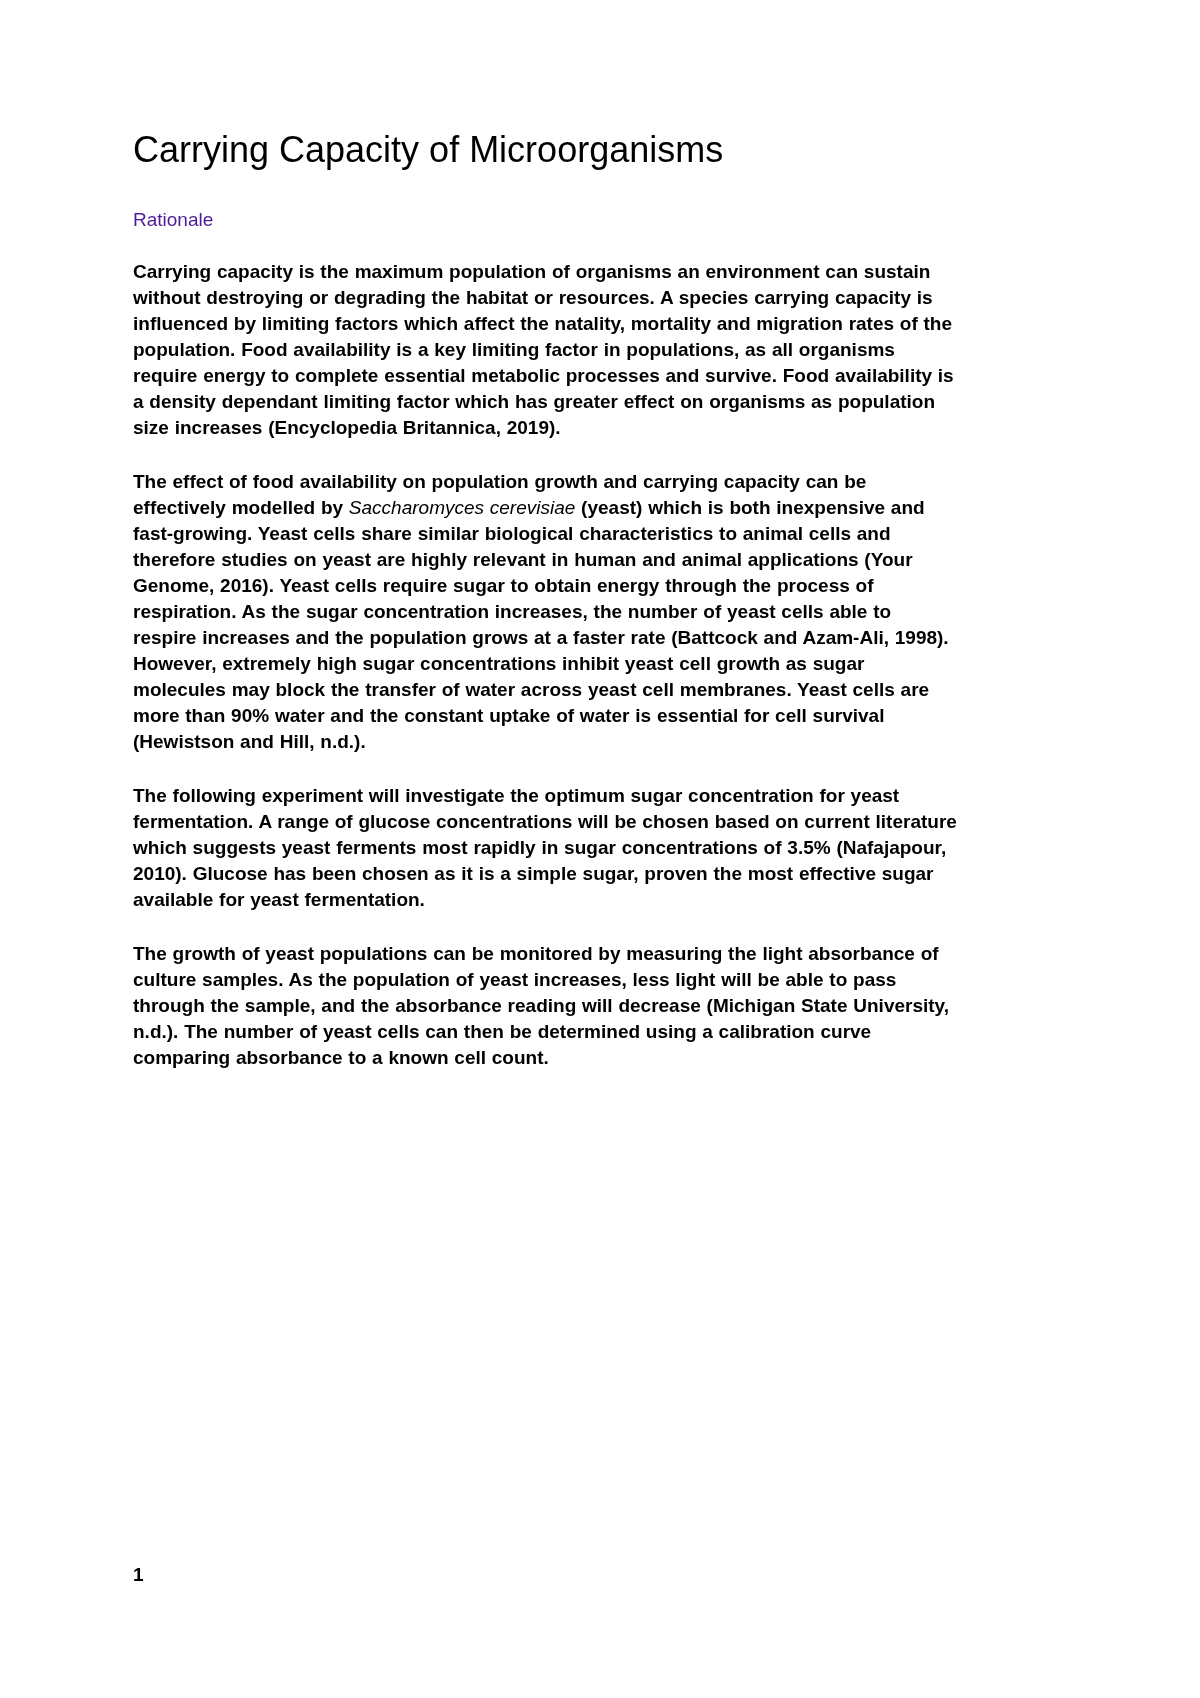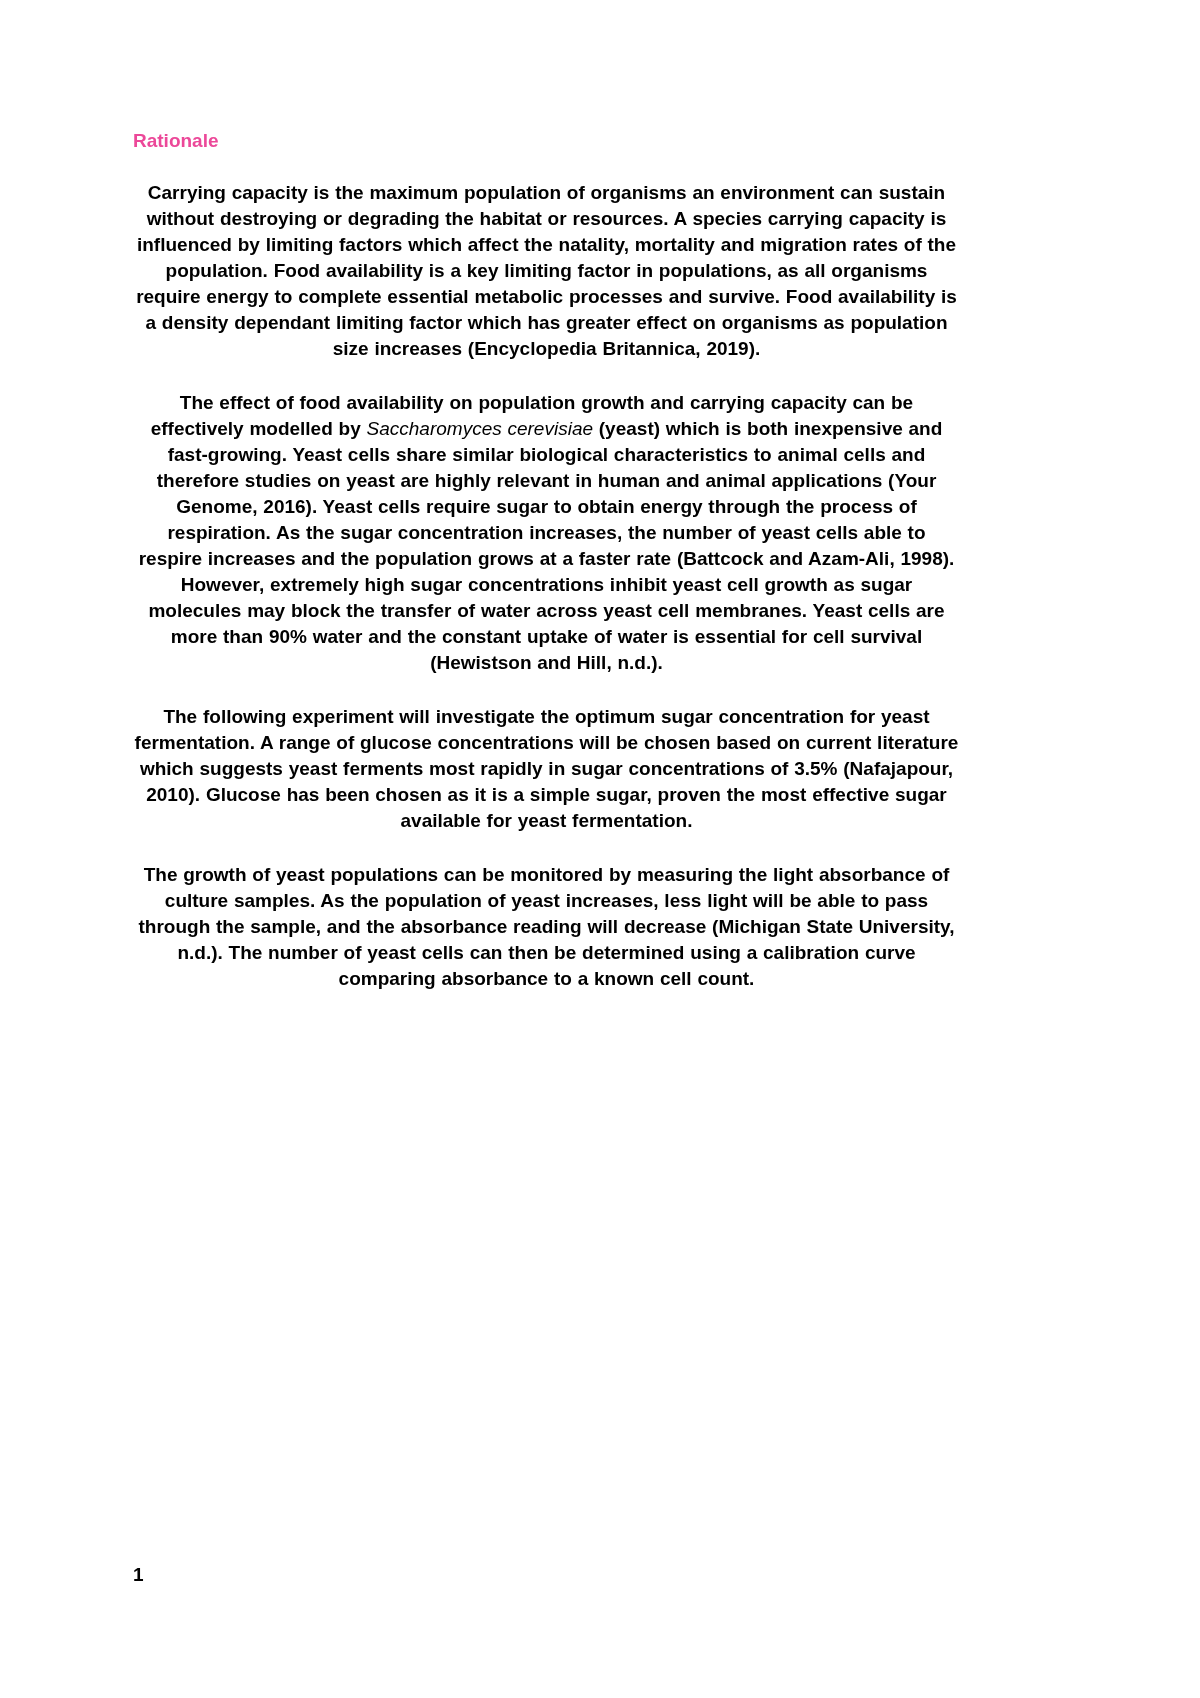--- a/index.html
+++ b/index.html
@@ -23,54 +23,54 @@
   h1.doc-title {
     font-size: 36px;
     font-weight: 400;
     letter-spacing: 0px;
     color: #000000;
     margin: 0 0 36px 0;
     line-height: 1.2;
   }
   h2.section-heading {
     font-size: 19px;
-    font-weight: 700;
-    color: #ec4899;
+    font-weight: 400;
+    color: #4c1d95;
     margin: 0 0 26px 0;
     line-height: 26px;
   }
   .doc-body p {
     font-size: 19px;
     font-weight: 700;
     line-height: 26px;
     color: #000000;
     margin: 0 0 28px 0;
     max-width: 945px;
     word-spacing: 0.5px;
-    text-align: center;
   }
   .doc-body p em {
     font-style: italic;
     font-weight: 400;
   }
   .page-number {
     position: absolute;
     left: 133px;
     top: 1562px;
     font-size: 19px;
     font-weight: 700;
     color: #000000;
     line-height: 26px;
   }
 </style>
 </head>
 <body>
 
 <div class="page">
   <div class="content">
+    <h1 class="doc-title">Carrying Capacity of Microorganisms</h1>
     <h2 class="section-heading">Rationale</h2>
     <div class="doc-body">
         <p><span>Carrying capacity is the maximum population of organisms an environment can sustain without destroying or degrading the habitat or resources. A species carrying capacity is influenced by limiting factors which affect the natality, mortality and migration rates of the population. Food availability is a key limiting factor in populations, as all organisms require energy to complete essential metabolic processes and survive. Food availability is a density dependant limiting factor which has greater effect on organisms as population size increases (Encyclopedia Britannica, 2019).</span></p>
         <p><span>The effect of food availability on population growth and carrying capacity can be effectively modelled by </span><em>Saccharomyces cerevisiae</em><span> (yeast) which is both inexpensive and fast-growing. Yeast cells share similar biological characteristics to animal cells and therefore studies on yeast are highly relevant in human and animal applications (Your Genome, 2016). Yeast cells require sugar to obtain energy through the process of respiration. As the sugar concentration increases, the number of yeast cells able to respire increases and the population grows at a faster rate (Battcock and Azam-Ali, 1998). However, extremely high sugar concentrations inhibit yeast cell growth as sugar molecules may block the transfer of water across yeast cell membranes. Yeast cells are more than 90% water and the constant uptake of water is essential for cell survival (Hewistson and Hill, n.d.).</span></p>
         <p><span>The following experiment will investigate the optimum sugar concentration for yeast fermentation. A range of glucose concentrations will be chosen based on current literature which suggests yeast ferments most rapidly in sugar concentrations of 3.5% (Nafajapour, 2010). Glucose has been chosen as it is a simple sugar, proven the most effective sugar available for yeast fermentation.</span></p>
         <p><span>The growth of yeast populations can be monitored by measuring the light absorbance of culture samples. As the population of yeast increases, less light will be able to pass through the sample, and the absorbance reading will decrease (Michigan State University, n.d.). The number of yeast cells can then be determined using a calibration curve comparing absorbance to a known cell count.</span></p>
       </div>
   </div>
   <div class="page-number">1</div>
 </div>

